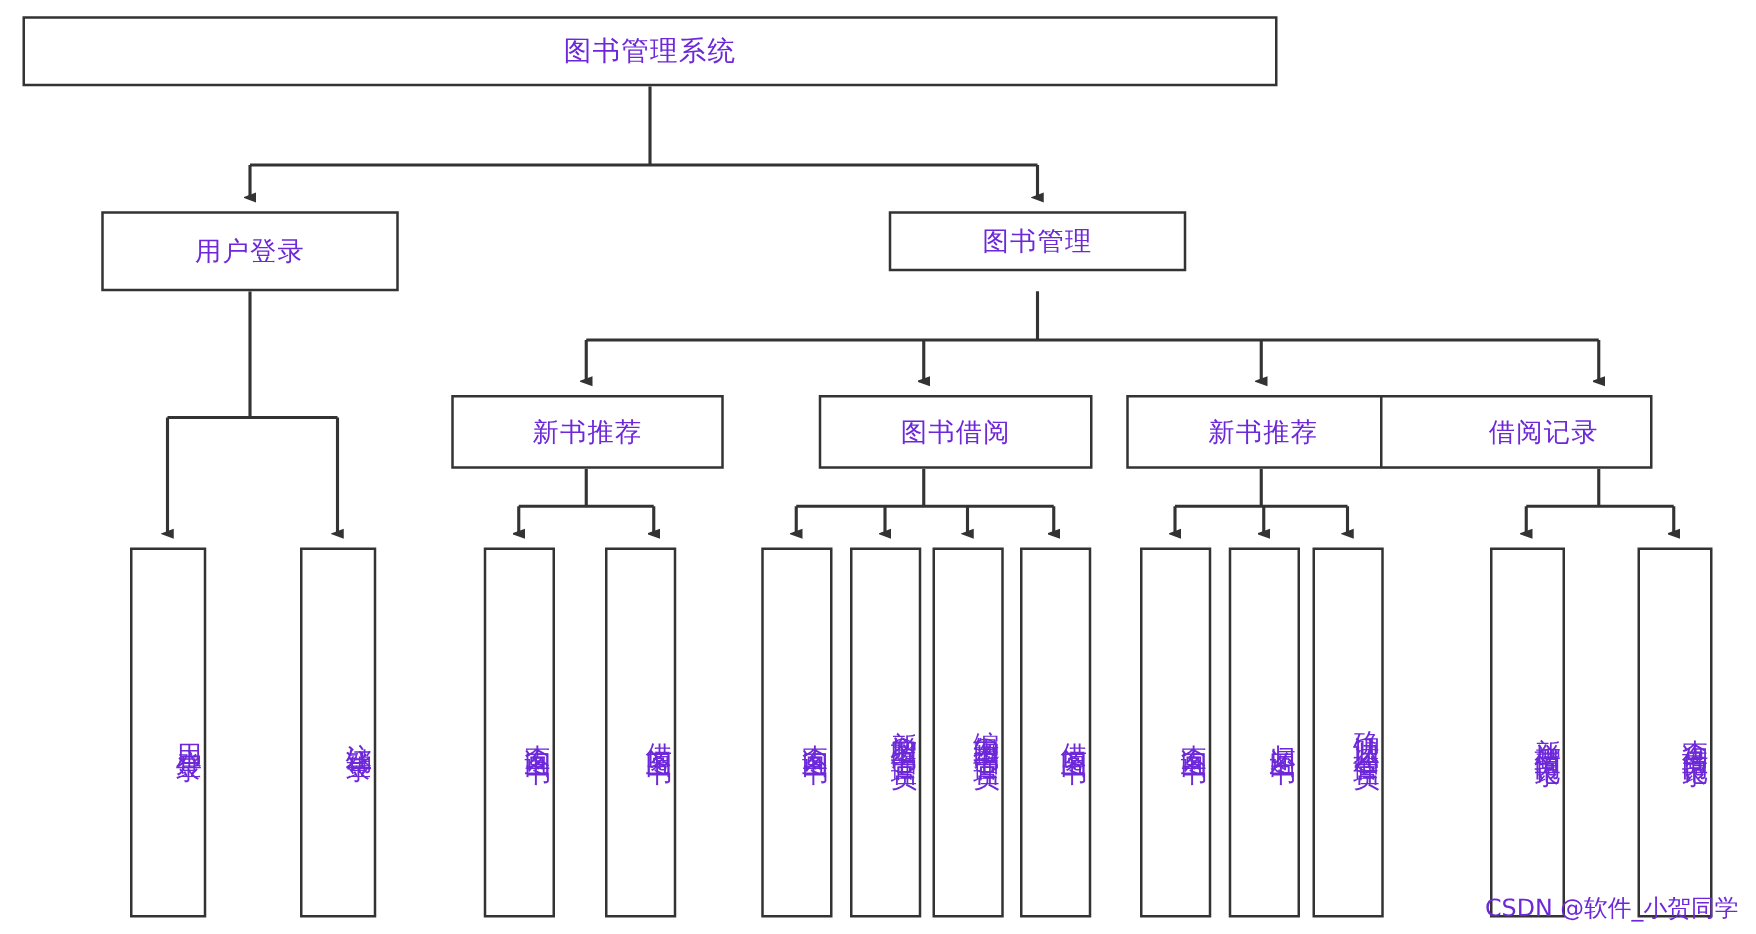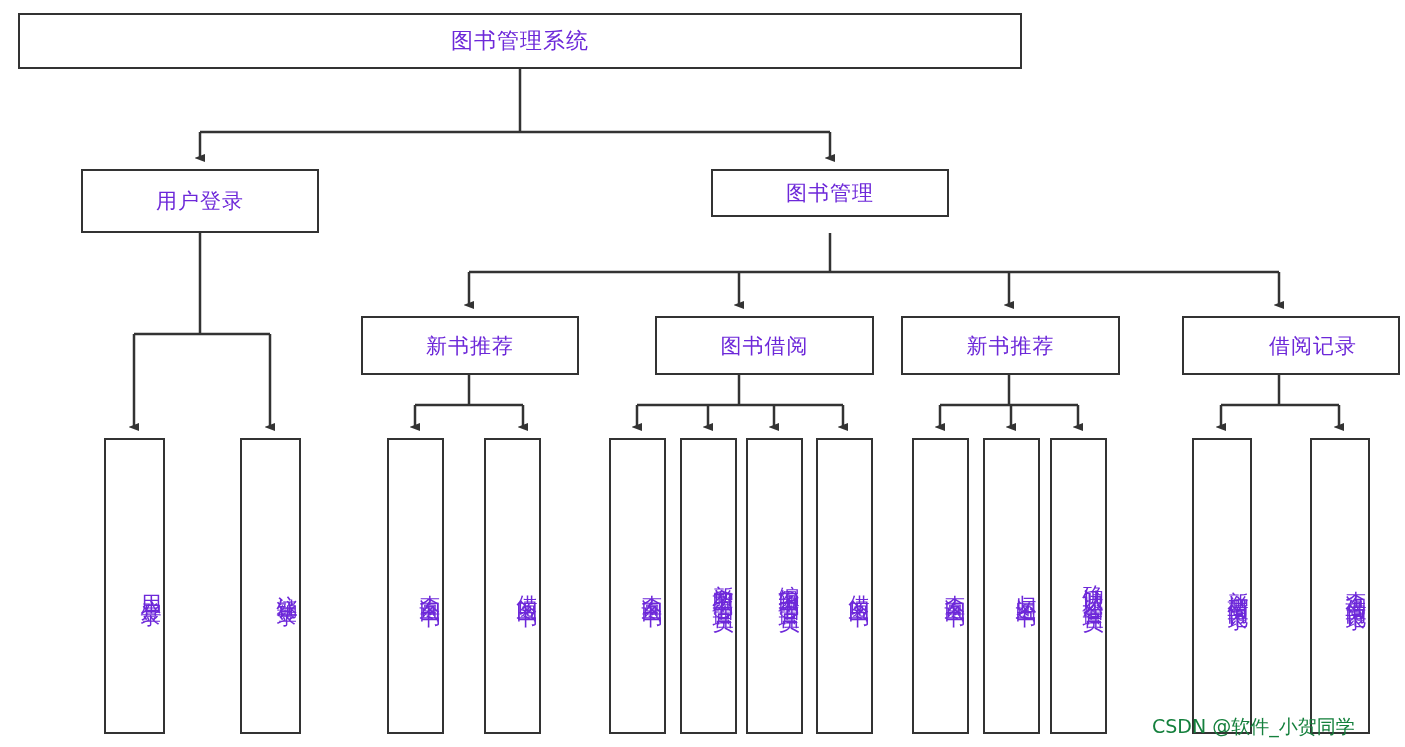--- a/index.html
+++ b/index.html
@@ -128,21 +128,21 @@
       </div>
       <div class="node l3" style="left: 361px; top: 316px; width: 218px; height: 59px;">
         <span>新书推荐</span>
       </div>
       <div class="node l3" style="left: 631px; top: 316px; width: 219px; height: 59px; margin-left: 24px;">
         <span>图书借阅</span>
       </div>
       <div class="node l3" style="left: 901px; top: 316px; width: 219px; height: 59px;">
         <span>新书推荐</span>
       </div>
-      <div class="node l3" style="left: 1182px; top: 316px; width: 218px; height: 59px; padding-left: 44px;">
+      <div class="node l3" style="left: 1104px; top: 316px; width: 218px; height: 59px; padding-left: 44px;">
         <span>借阅记录</span>
       </div>
       <div class="node vert" style="left: 104px; top: 438px; width: 61px; height: 296px;">
         <span class="vlabel">用户登录</span>
       </div>
       <div class="node vert" style="left: 240px; top: 438px; width: 61px; height: 296px;">
         <span class="vlabel">注销登录</span>
       </div>
       <div class="node vert" style="left: 387px; top: 438px; width: 57px; height: 296px;">
         <span class="vlabel">查询图书</span>
@@ -172,15 +172,15 @@
         <span class="vlabel">确认归还（管理员）</span>
       </div>
       <div class="node vert" style="left: 1192px; top: 438px; width: 60px; height: 296px;">
         <span class="vlabel">新增借阅记录</span>
       </div>
       <div class="node vert" style="left: 1310px; top: 438px; width: 60px; height: 296px;">
         <span class="vlabel">查询借阅记录</span>
       </div>
     </div>
 
-  <div class="watermark" style="left: 1152px; top: 714px; color: #15803d;">CSDN @软件_小贺同学</div>
+  <div class="watermark" style="left: 1188px; top: 714px; color: #6d28d9;">CSDN @软件_小贺同学</div>
 
 </div>
 
 </body></html>

